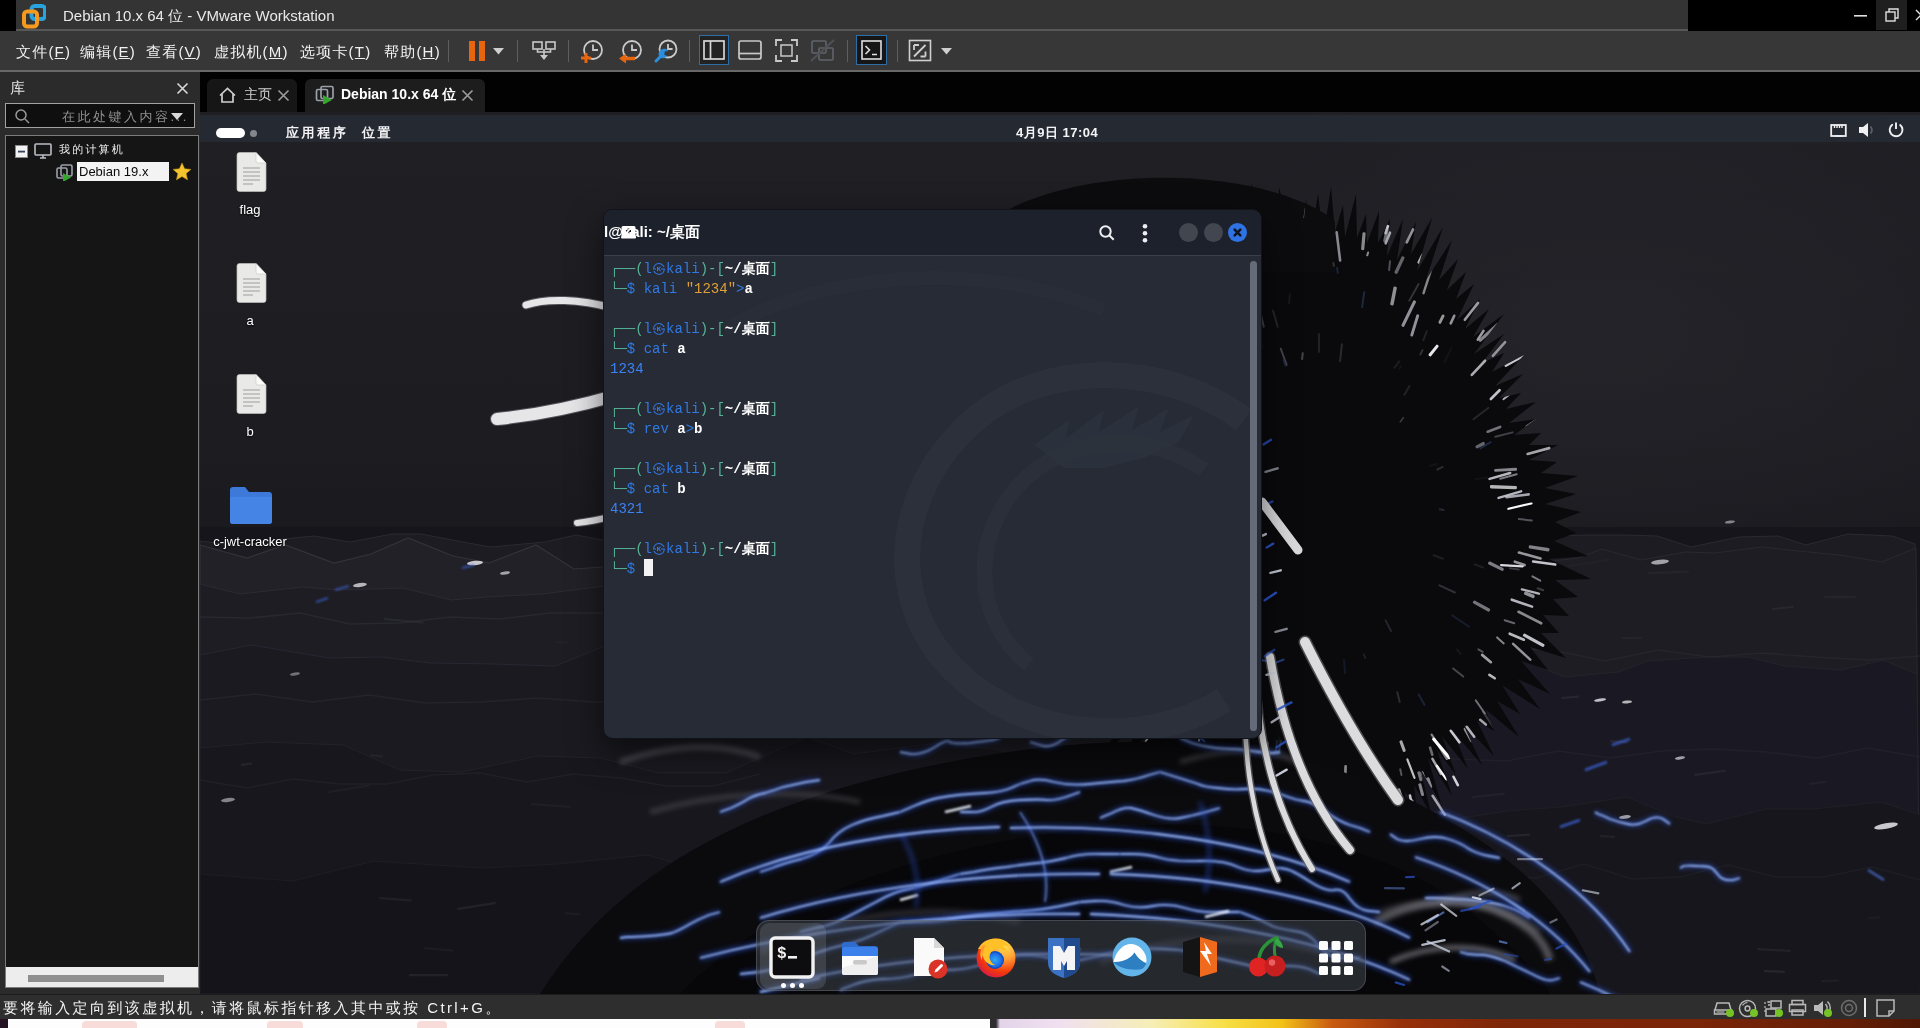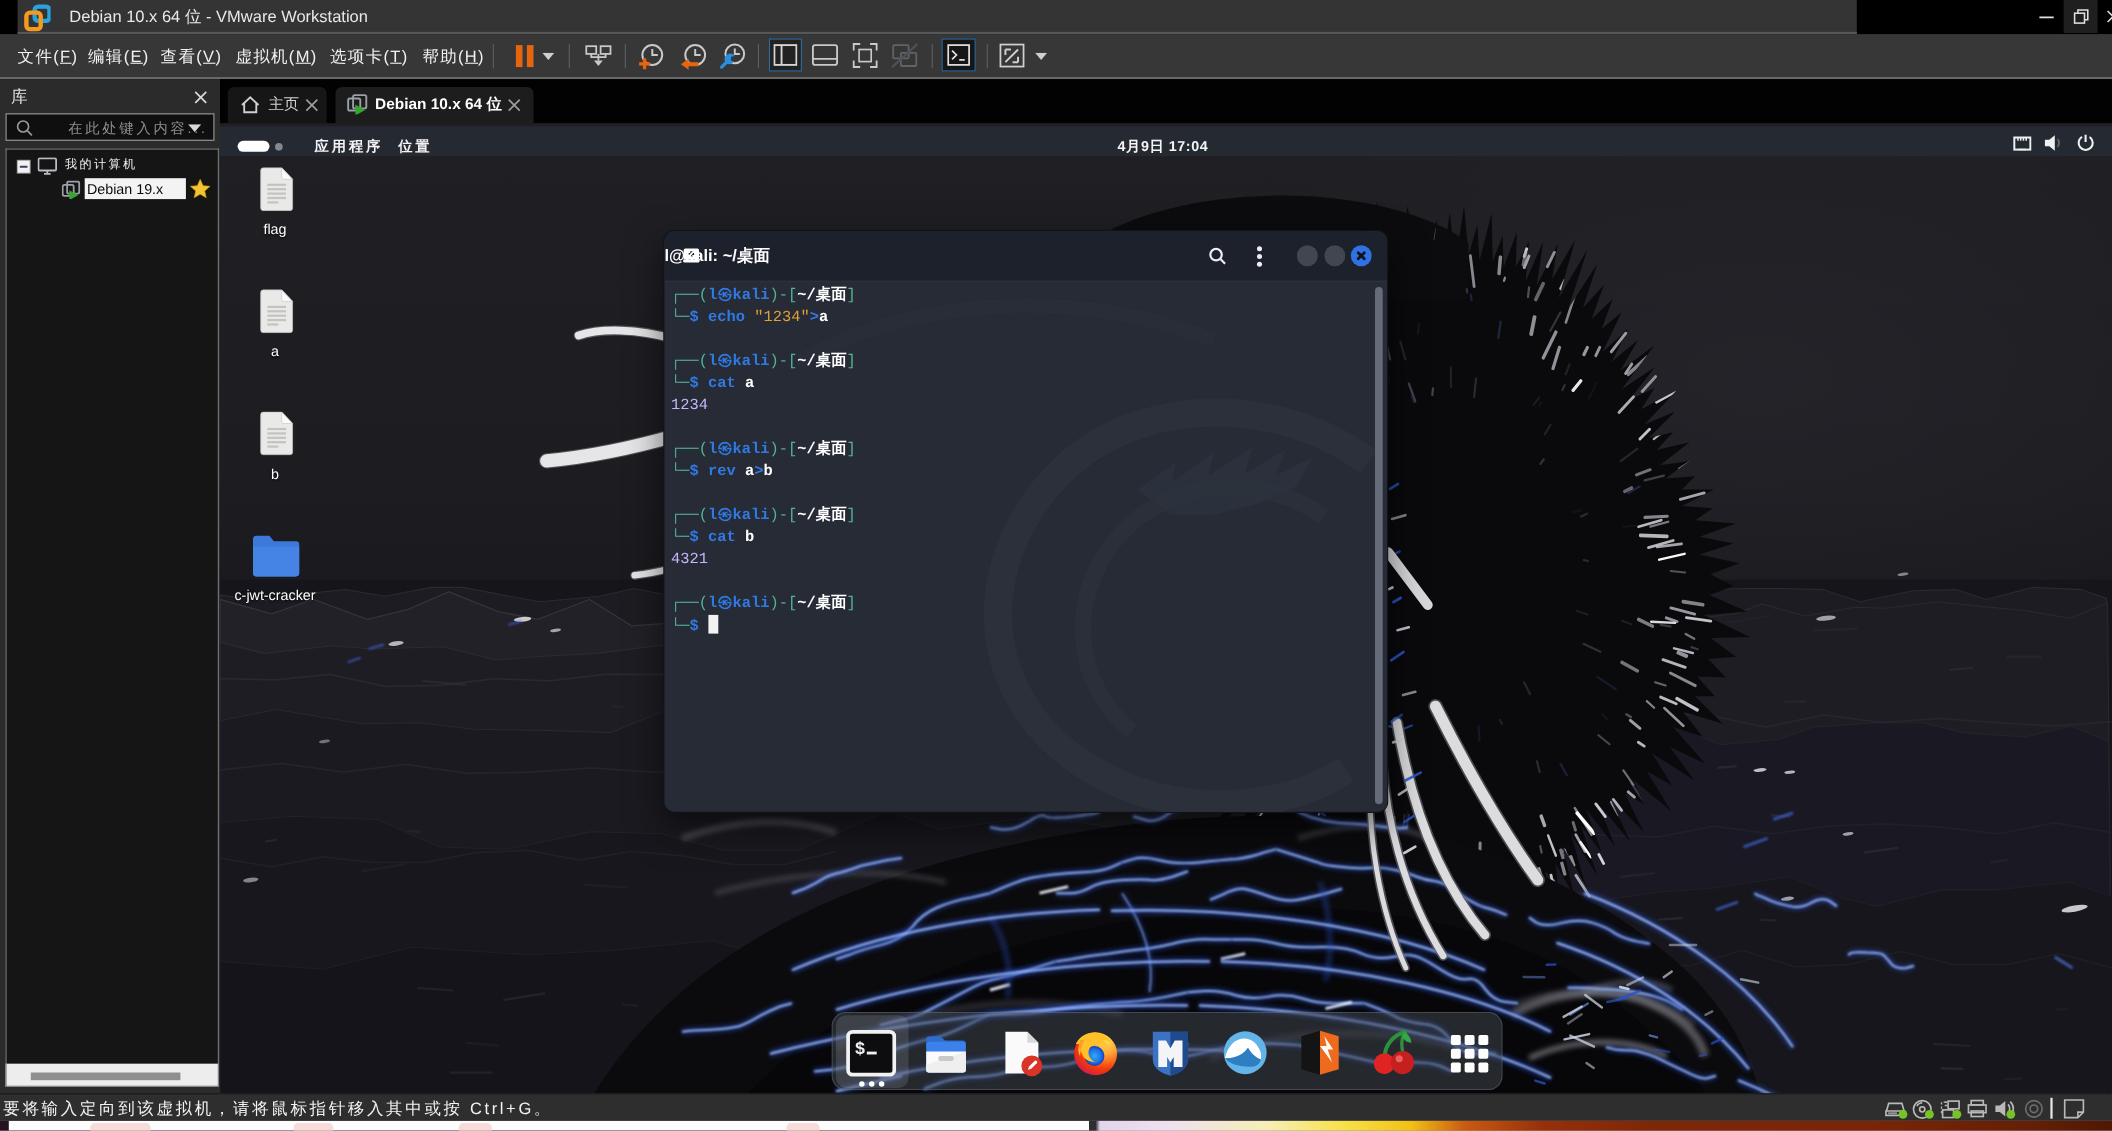--- a/index.html
+++ b/index.html
@@ -31,22 +31,22 @@
 #wall{position:absolute;left:0;top:0}
 #kalipanel{position:absolute;left:0;top:3px;width:1720px;height:27px;background:#252932}
 .dicon{position:absolute;width:96px;text-align:center}
 .dlabel{color:#fff;font-size:13px;margin-top:11px;text-shadow:0 1px 2px #000}
 
 #term{position:absolute;left:403px;top:97px;width:659px;height:530px;border-radius:10px;background:#262b35;box-shadow:0 14px 34px rgba(0,0,0,.55);border:1px solid #10131a}
 #termbar{position:absolute;left:0;top:0;width:100%;height:46px;background:#1d212b;border-radius:10px 10px 0 0;border-bottom:1px solid #3a3f4a}
 #termtitle{position:absolute;width:100%;text-align:left;top:13px;color:#fff;font-weight:bold;font-size:15px}
 .tcirc{position:absolute;top:13px;width:19px;height:19px;border-radius:50%;background:#42474f}
 #termbody{position:absolute;left:6px;top:49px;font-family:"Liberation Mono",monospace;font-size:14px;line-height:20px;white-space:pre}
-.tl{color:#55b395}.bl{color:#3179e3;font-weight:bold}.wb{color:#fff;font-weight:bold}
-.orange{color:#e0a037}.wh{color:#c4b5fd}
+.tl{color:#55b395}.bl{color:#3179e3;font-weight:normal}.wb{color:#fff;font-weight:bold}
+.orange{color:#e0a037}.wh{color:#3b82f6}
 #tscroll{position:absolute;right:4px;top:50px;width:7px;height:472px;border-radius:4px;background:#2b303b}
 #tthumb{position:absolute;right:4px;top:51px;width:7px;height:470px;border-radius:4px;background:#656b79}
 
 #dock{position:absolute;left:556px;top:808px;width:610px;height:71px;border-radius:13px;background:rgba(66,70,78,.52);border:1px solid rgba(130,134,142,.35)}
 .dockic{position:absolute;top:13px;width:46px;height:46px}
 
 #statusbar{position:absolute;left:0;top:994px;width:1920px;height:25px;background:#2e2e2e;border-top:1px solid #1c1c1c}
 #stext{position:absolute;left:3px;top:4px;font-size:15px;color:#f3f3f3;letter-spacing:2.4px}
 
 #sliver{position:absolute;left:0;top:1019px;width:1920px;height:9px;background:#fdfdfd}
@@ -778,21 +778,21 @@
           </g>
         </svg>
       <div class="tcirc" style="left:575px"></div>
       <div class="tcirc" style="left:600px"></div>
       <div class="tcirc" style="left:624px;background:#2f72e4"></div>
       <svg class="abs" style="left:624px;top:13px" width="19" height="19" stroke="#10141c" stroke-width="2.6" stroke-linecap="round">
           <path d="M6.7 6.7l5.6 5.6M12.3 6.7l-5.6 5.6"></path>
         </svg>
     </div>
     <div id="termbody"><span class="tl">┌──(</span><span class="bl">l㉿kali</span><span class="tl">)-[</span><span class="wb">~/桌面</span><span class="tl">]</span>
-<span class="tl">└─</span><span class="bl">$</span> <span class="bl">echo</span> <span class="orange">"1234"</span><span class="bl">&gt;</span><span class="wb">a</span>
+<span class="tl">└─</span><span class="bl">$</span> <span class="bl">kali</span> <span class="orange">"1234"</span><span class="bl">&gt;</span><span class="wb">a</span>
 
 <span class="tl">┌──(</span><span class="bl">l㉿kali</span><span class="tl">)-[</span><span class="wb">~/桌面</span><span class="tl">]</span>
 <span class="tl">└─</span><span class="bl">$</span> <span class="bl">cat</span> <span class="wb">a</span>
 <span class="wh">1234</span>
 
 <span class="tl">┌──(</span><span class="bl">l㉿kali</span><span class="tl">)-[</span><span class="wb">~/桌面</span><span class="tl">]</span>
 <span class="tl">└─</span><span class="bl">$</span> <span class="bl">rev</span> <span class="wb">a</span><span class="bl">&gt;</span><span class="wb">b</span>
 
 <span class="tl">┌──(</span><span class="bl">l㉿kali</span><span class="tl">)-[</span><span class="wb">~/桌面</span><span class="tl">]</span>
 <span class="tl">└─</span><span class="bl">$</span> <span class="bl">cat</span> <span class="wb">b</span>

